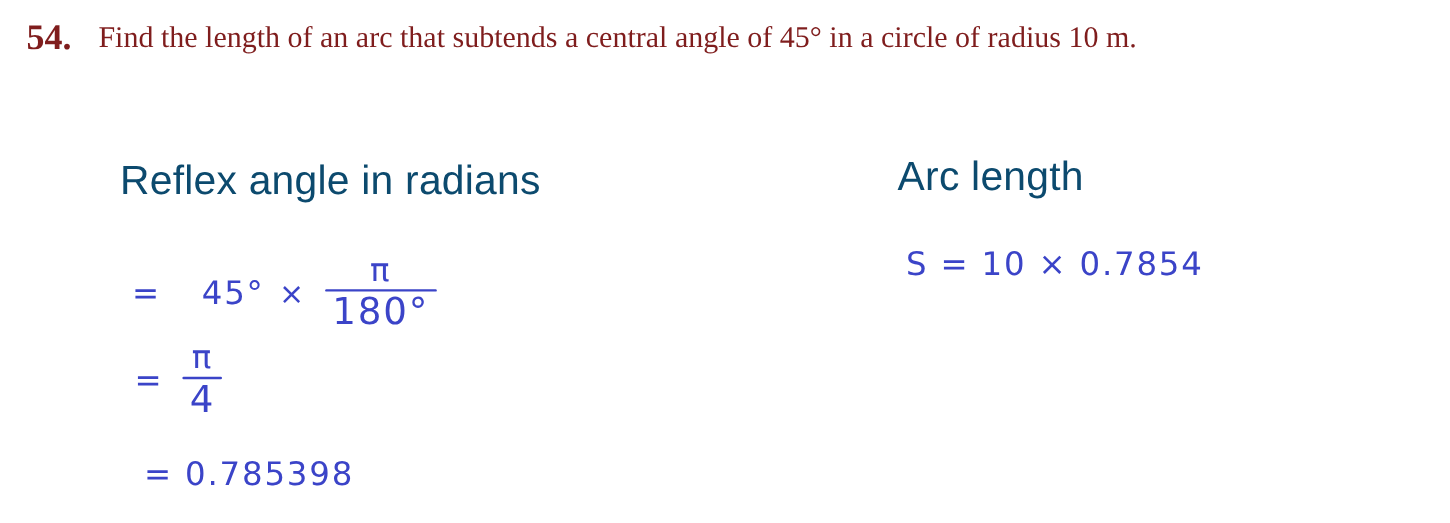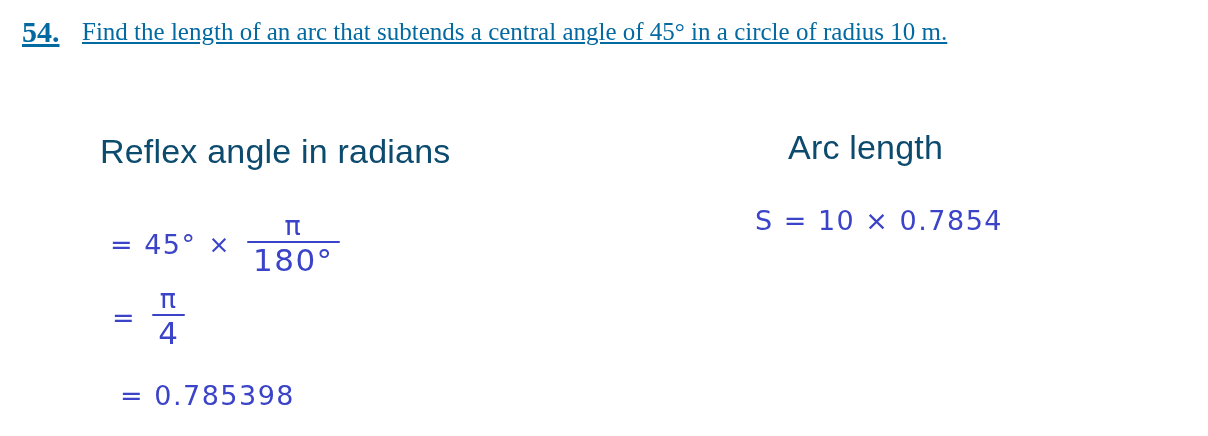--- a/index.html
+++ b/index.html
@@ -15,22 +15,21 @@
     overflow: hidden;
     font-family: "Liberation Serif", serif;
   }
 
   
   .problem {
     position: absolute;
     left: 22px;
     top: 12px;
     width: 1180px;
-    color: #0369a1;
-    text-decoration: underline;
+    color: #7f1d1d;
   }
   .problem-row {
     display: flex;
     align-items: flex-start;
   }
   .problem-number {
     font-family: "Liberation Serif", serif;
     font-weight: bold;
     font-size: 30px;
     line-height: 40px;
@@ -45,40 +44,40 @@
   }
   .heading {
     position: absolute;
     font-family: "Liberation Sans", sans-serif;
     font-size: 34px;
     letter-spacing: 0.2px;
     color: #0c4a6e;
     white-space: nowrap;
   }
   #heading-left { left: 100px; top: 132px; }
-  #heading-right { left: 748px; top: 128px; margin-left: 40px; }
+  #heading-right { left: 748px; top: 128px; }
 
   .hand {
     position: absolute;
     font-family: "DejaVu Sans", sans-serif;
     font-size: 27px;
     color: #3b44c8;
     white-space: nowrap;
     letter-spacing: 1.5px;
   }
 
   
   #calc-line1 {
     left: 110px;
     top: 212px;
     display: flex;
     align-items: center;
   }
   #calc-line1 .eq { margin-right: 10px; }
-  #calc-line1 .deg { font-size: 27px; }
+  #calc-line1 .deg { font-size: 27px; margin-left: 24px; }
   .frac {
     display: inline-flex;
     flex-direction: column;
     align-items: center;
     vertical-align: middle;
     margin: 0 4px;
     line-height: 1.05;
   }
   .frac .num {
     padding: 0 6px 1px 6px;

